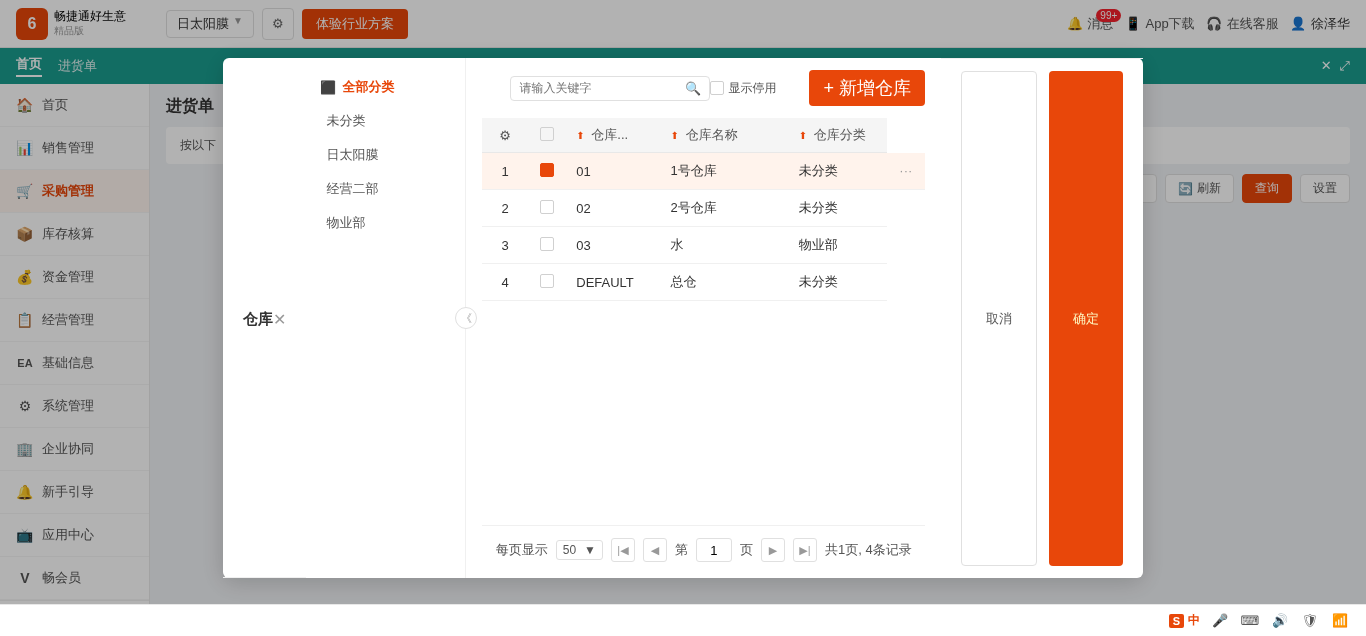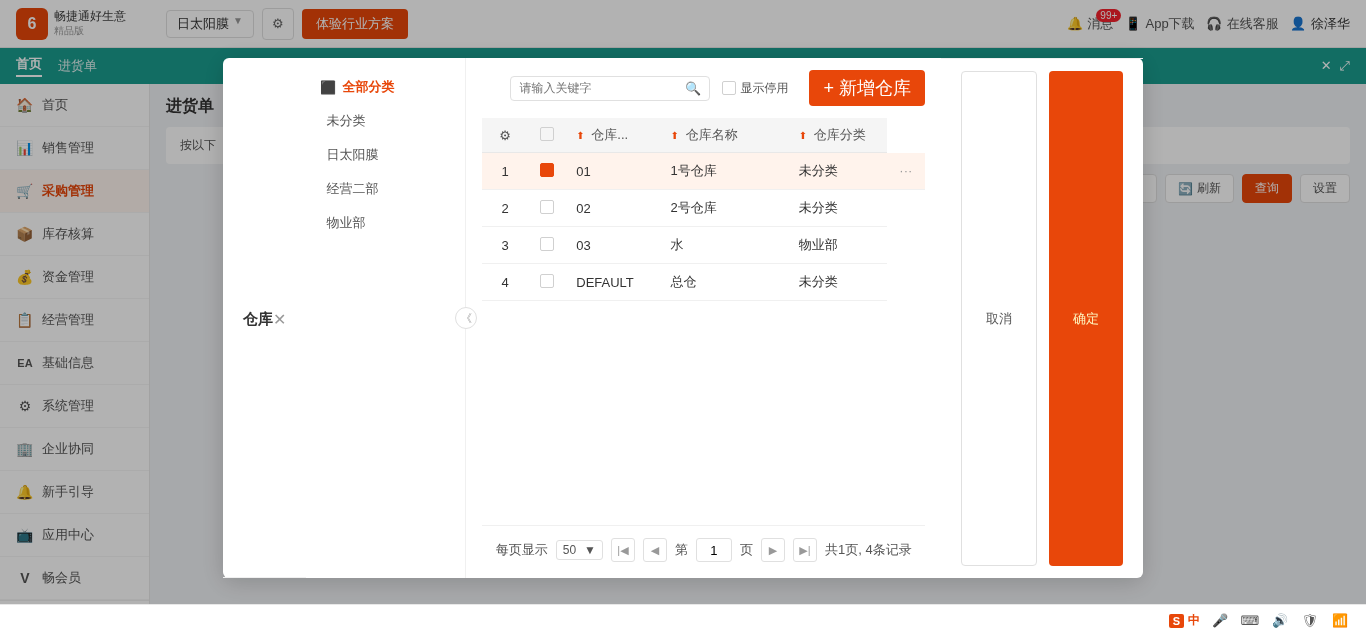--- a/index.html
+++ b/index.html
@@ -22,21 +22,21 @@
       align-items: center;
       gap: 6px;
     }
     .logo-icon {
       width: 32px; height: 32px;
       background: #e8470a;
       border-radius: 6px;
       display: flex; align-items: center; justify-content: center;
       color: #fff; font-weight: bold; font-size: 16px;
     }
-    .logo-text { font-size: 12px; color: #404040; line-height: 1.3; }
+    .logo-text { font-size: 12px; color: #000000; line-height: 1.3; }
     .logo-sub { font-size: 10px; color: #999; }
     .nav-center {
       flex: 1;
       display: flex;
       align-items: center;
       gap: 8px;
     }
     .nav-store-select {
       display: flex; align-items: flex-start; gap: 4px;
       padding: 4px 10px;
@@ -234,21 +234,21 @@
       flex: 1;
       padding: 12px 16px;
       display: flex;
       flex-direction: column;
     }
     .modal-toolbar {
       display: flex; align-items: center; justify-content: space-between;
       margin-bottom: 12px;
     }
     .modal-search-area {
-      display: flex; align-items: center; gap: 12px; padding-left: 28px;
+      display: flex; align-items: center;  padding-left: 28px;
     }
     .search-input-wrap {
       display: flex; align-items: center;
       border: 1px solid #e0e0e0;
       border-radius: 4px;
       padding: 4px 8px;
       width: 200px;
       background: #fff;
     }
     .search-input-wrap input {

